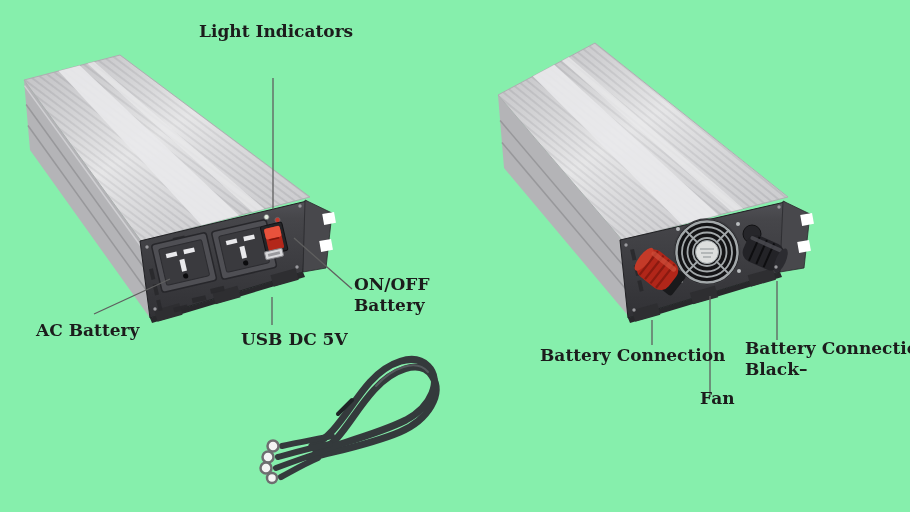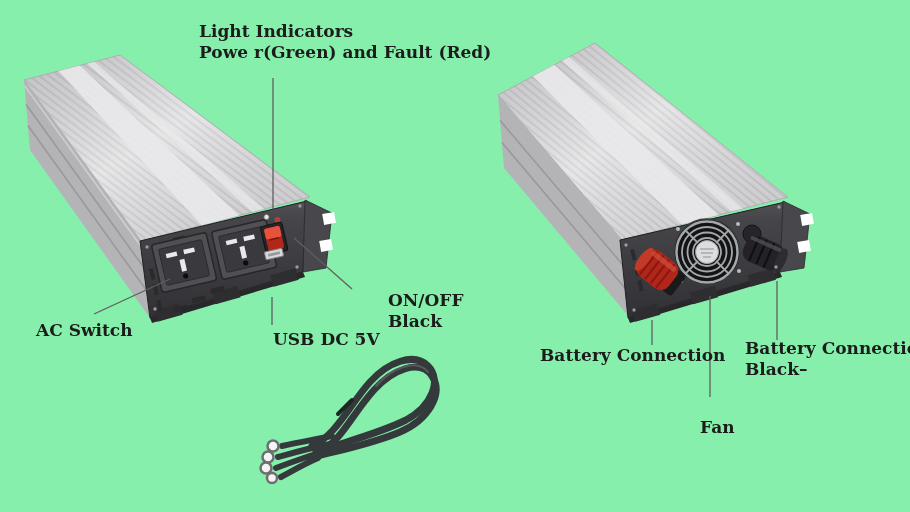--- a/index.html
+++ b/index.html
@@ -220,36 +220,35 @@
     <line x1="272" y1="297" x2="272" y2="325"></line>
     <line x1="294" y1="238" x2="352" y2="289"></line>
     <line x1="652" y1="320" x2="652" y2="345"></line>
     <line x1="710" y1="296" x2="710" y2="397"></line>
     <line x1="777" y1="281" x2="777" y2="340"></line>
   </g>
 </svg>
 
   <div class="label" style="left:199px;top:21px;">
     <div>Light Indicators</div>
-    <div>Powe r(Green) and Fault (Red)</div>
-  </div>
-
-  <div class="label" style="left:36px;top:320px;">AC Switch</div>
-
-  <div class="label" style="left:241px;top:329px;margin-left:32px;">USB DC 5V</div>
-
-  <div class="label" style="left:354px;top:290px;margin-left:34px;">
+  </div>
+
+  <div class="label" style="left:36px;top:320px;">AC Battery</div>
+
+  <div class="label" style="left:241px;top:329px;">USB DC 5V</div>
+
+  <div class="label" style="left:354px;top:274px;">
     <div>ON/OFF</div>
-    <div>Black</div>
+    <div>Battery</div>
   </div>
 
   <div class="label" style="left:540px;top:345px;">
     <div>Battery Connection</div>
   </div>
 
-  <div class="label" style="left:700px;top:417px;">Fan</div>
+  <div class="label" style="left:700px;top:388px;">Fan</div>
 
   <div class="label" style="left:745px;top:338px;">
     <div>Battery Connection</div>
     <div>Black–</div>
   </div>
 
 </div>
 
 </body></html>

